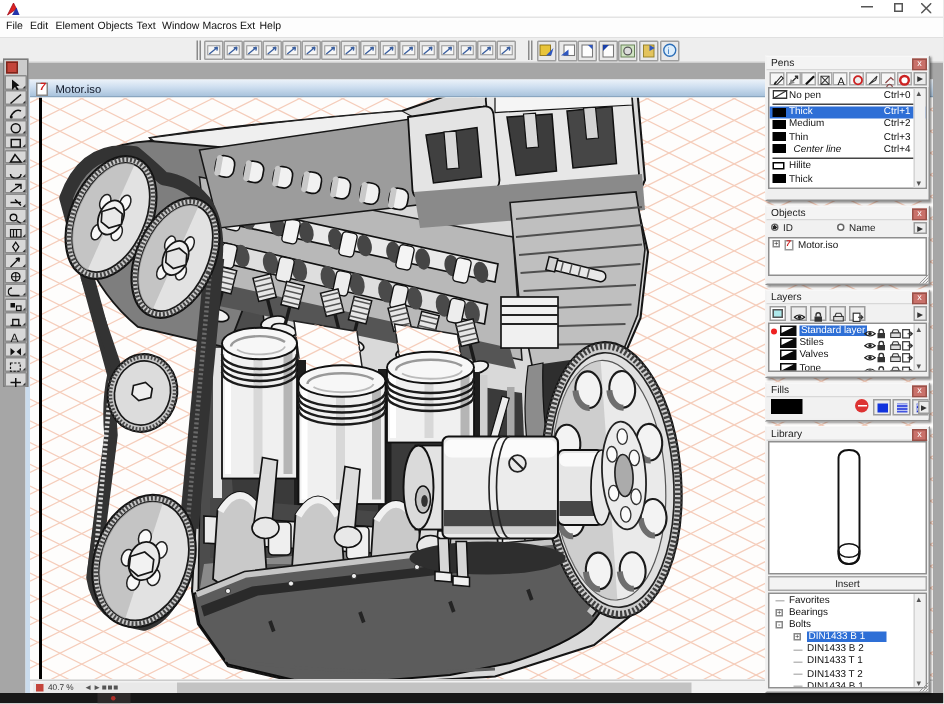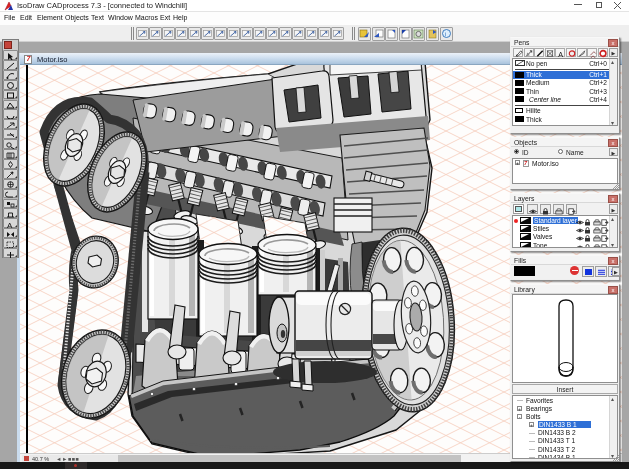--- a/index.html
+++ b/index.html
@@ -56,21 +56,20 @@
 </style>
 </head>
 <body>
 <div id="app">
 
   <div class="abs" id="titlebar"></div>
   <svg class="abs" style="left:4px;top:2px" width="10" height="9" viewBox="0 0 10 9">
     <path d="M1,8 L5,0 L7,4 Z" fill="#d22" stroke="#901" stroke-width=".5"></path>
     <path d="M4,8 L7,3 L9,8 Z" fill="#23a"></path>
   </svg>
-  <div class="abs" id="titletext">IsoDraw CADprocess 7.3 - [connected to Windchill]</div>
   <div class="abs" style="right:47px;top:4px;width:8px;height:1px;background:#555"></div>
   <div class="abs" style="right:27px;top:2px;width:6px;height:6px;border:1px solid #555"></div>
   <svg class="abs" style="right:8px;top:2px" width="7" height="7" viewBox="0 0 7 7">
       <path d="M0,0 L7,7 M7,0 L0,7" stroke="#555" stroke-width="1"></path>
     </svg>
 
   <div class="abs" id="menubar"></div>
   <div class="mi" style="left:4px">File</div>
   <div class="mi" style="left:20px">Edit</div>
   <div class="mi" style="left:37px">Element</div>

